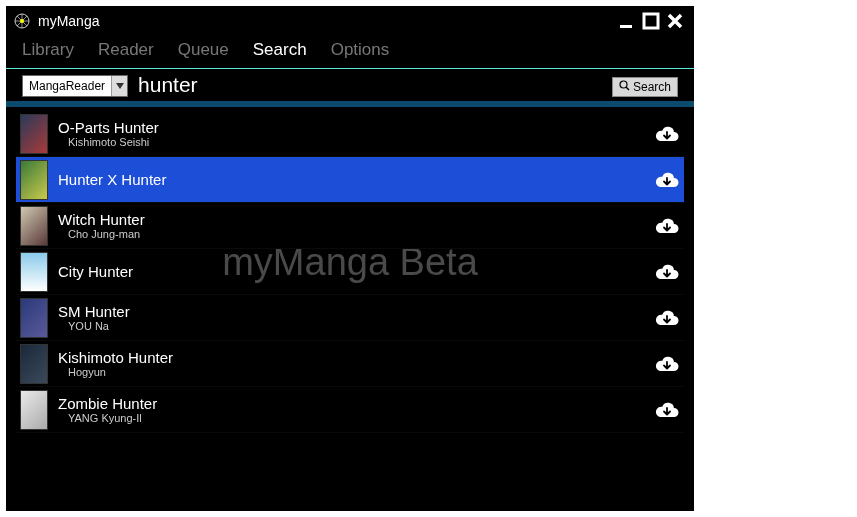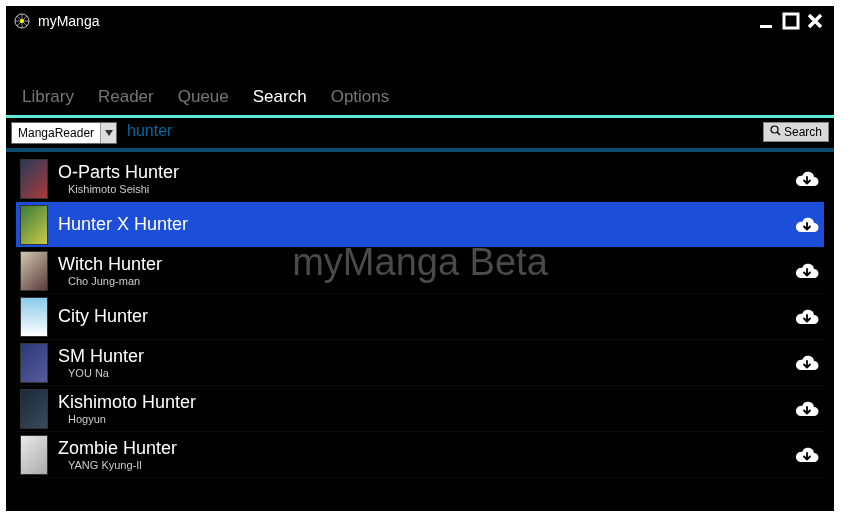--- a/index.html
+++ b/index.html
@@ -6,21 +6,21 @@
     body {
       font-family: "Segoe UI", Arial, sans-serif;
       background: #fff;
       padding: 6px;
       width: 857px;
       height: 517px;
       overflow: hidden;
     }
     .window {
       background: #000;
-      width: 828px;
+      width: 688px;
       height: 505px;
       position: relative;
       overflow: hidden;
     }
     .titlebar {
       display: flex;
       align-items: center;
       padding: 4px 8px;
       height: 30px;
     }
@@ -48,36 +48,35 @@
       display: flex;
       align-items: center;
       justify-content: center;
       color: #fff;
       cursor: pointer;
     }
     .tabs {
       display: flex;
       gap: 24px;
       padding: 4px 16px 8px 16px;
-      border-bottom: 3px solid #5eead4;
-      margin-top: 47px;
+      border-bottom: 1px solid #5eead4;
     }
     .tab {
       color: #777;
       font-size: 17px;
       font-weight: 300;
       cursor: pointer;
     }
     .tab.active { color: #fff; font-weight: 400; }
     .searchbar {
       display: flex;
-      align-items: flex-start;
-      padding: 4px 5px;
+      align-items: flex-end;
+      padding: 4px 16px;
       gap: 6px;
-      border-bottom: 4px solid #0c4a6e;
+      border-bottom: 6px solid #0c4a6e;
     }
     .source-select {
       display: flex;
       align-items: center;
       background: #fff;
       border: 1px solid #666;
       height: 22px;
       cursor: pointer;
     }
     .source-select .val {
@@ -90,22 +89,22 @@
       height: 20px;
       background: #ddd;
       border-left: 1px solid #999;
       display: flex;
       align-items: center;
       justify-content: center;
       color: #333;
     }
     .search-input {
       flex: 1;
-      color: #0369a1;
-      font-size: 16px;
+      color: #ffffff;
+      font-size: 21px;
       font-weight: 300;
       padding: 0 4px;
       background: transparent;
       border: none;
       outline: none;
     }
     .search-btn {
       background: #d9d9d9;
       border: 1px solid #888;
       height: 20px;
@@ -138,21 +137,21 @@
       flex-shrink: 0;
     }
     .thumb.t0 { background: linear-gradient(135deg,#2a3a5a,#aa3a3a); }
     .thumb.t1 { background: linear-gradient(135deg,#3a7a3a,#caca4a); }
     .thumb.t2 { background: linear-gradient(135deg,#d0c8b0,#5a3a3a); }
     .thumb.t3 { background: linear-gradient(180deg,#8acaea,#fff); }
     .thumb.t4 { background: linear-gradient(135deg,#2a3a7a,#5a5a9a); }
     .thumb.t5 { background: linear-gradient(135deg,#1a2a3a,#3a4a5a); }
     .thumb.t6 { background: linear-gradient(135deg,#eaeaea,#aaa); }
     .meta { flex: 1; display: flex; flex-direction: column; }
-    .title { color: #fff; font-size: 18px; font-weight: 300; }
+    .title { color: #fff; font-size: 15px; font-weight: 300; }
     .author { color: #ccc; font-size: 11px; font-weight: 300; padding-left: 10px; }
     .dl {
       width: 26px;
       height: 20px;
       cursor: pointer;
       flex-shrink: 0;
     }
     .watermark {
       position: absolute;
       top: 256px;

